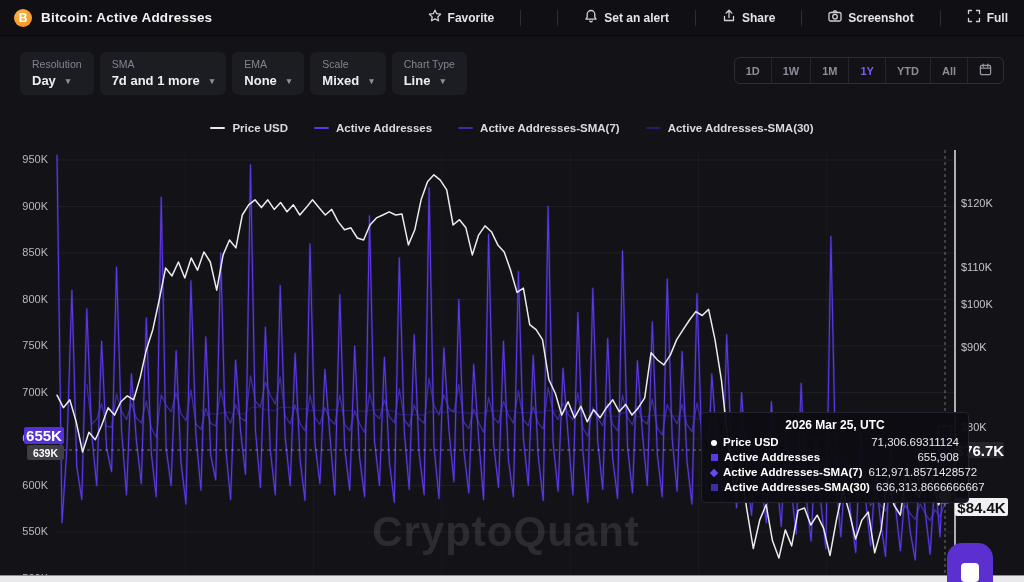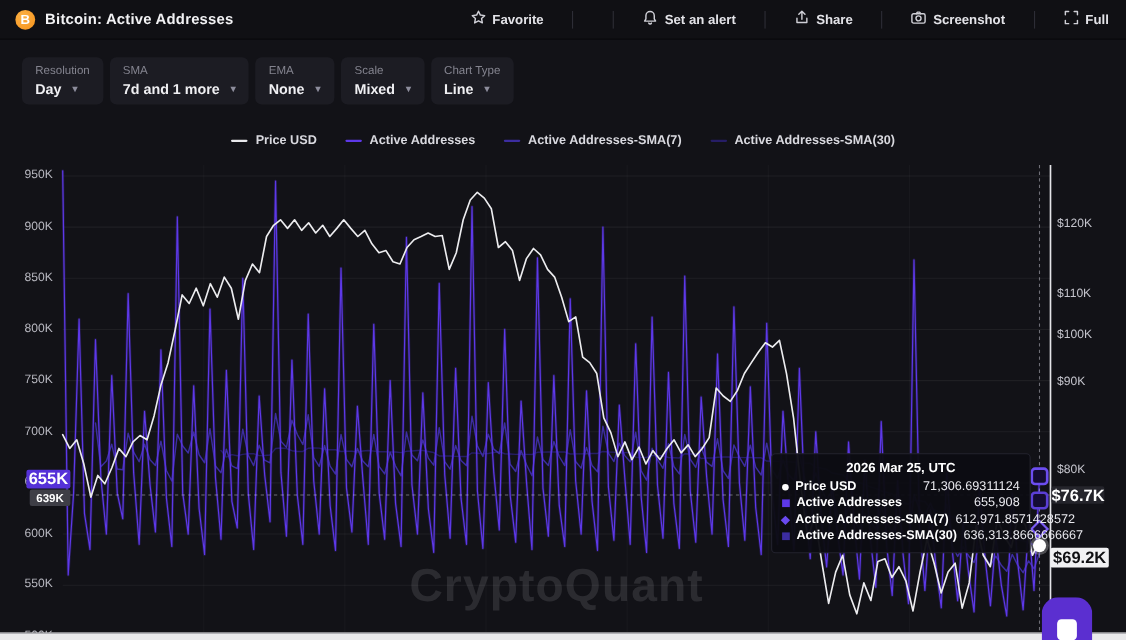--- a/index.html
+++ b/index.html
@@ -63,21 +63,21 @@
   .badge { position:absolute; font-size:15px; font-weight:bold; color:#fff;
     display:flex; align-items:center; justify-content:center; border-radius:2px; z-index:8; }
   .badge-aa { left:24px; top:427px; width:40px; height:17px; background:#5531d8; }
   .badge-cross-l { left:27px; top:445px; width:37px; height:15px; background:#3e3e46;
     font-size:10.5px; }
   .badge-cross-r { left:956px; top:442px; width:48px; height:16px; background:#24242b; }
   .badge-price { left:955px; top:498px; width:53px; height:18px; background:#f1f1f3;
     color:#101013; }
 
   
-  .tooltip { position:absolute; left:701px; top:412px; width:236px;
+  .tooltip { position:absolute; left:701px; top:412px; width:268px;
     background:rgba(12,12,19,0.96); border:1px solid #23232e; border-radius:4px;
     padding:5px 9px 7px 9px; z-index:20; }
   .tt-title { text-align:center; color:#ffffff; font-size:12px; font-weight:bold;
     margin-bottom:3px; }
   .tt-row { display:flex; align-items:center; gap:6px; font-size:11.5px; line-height:15px;
     color:#fff; }
   .tt-name { font-weight:bold; white-space:nowrap; }
   .tt-val { margin-left:auto; color:#e9e9ee; white-space:nowrap; }
   .mk { width:7px; height:7px; flex:0 0 auto; }
   .mk.dot { border-radius:50%; width:6px; height:6px; }
@@ -175,20 +175,34 @@
       </div>
       <div class="ctl">
         <div class="ctl-label">Chart Type</div>
         <div class="ctl-value">
           <span>Line</span>
           <span class="caret">▾</span>
         </div>
       </div>
     </div>
 
+  <div class="time-ranges">
+      <div class="tr-item">1D</div>
+      <div class="tr-item">1W</div>
+      <div class="tr-item">1M</div>
+      <div class="tr-item active">1Y</div>
+      <div class="tr-item">YTD</div>
+      <div class="tr-item">All</div>
+      <div class="tr-item">
+        <span><svg viewBox="0 0 14 14">
+            <rect x="1.5" y="2.5" width="11" height="10" rx="1.5"></rect>
+            <path d="M1.5 5.5h11M4.5 1.2v2.6M9.5 1.2v2.6"></path>
+          </svg></span>
+      </div>
+    </div>
 
   <div class="legend">
       <div class="lg-item">
         <span class="lg-dash" style="background: rgb(233, 233, 236);"></span>
         <span>Price USD</span>
       </div>
       <div class="lg-item">
         <span class="lg-dash" style="background: rgb(93, 56, 232);"></span>
         <span>Active Addresses</span>
       </div>
@@ -248,21 +262,21 @@
       <div class="tick-right" style="top: 47.3641px;">$120K</div>
       <div class="tick-right" style="top: 95.3556px; margin-top: 16px;">$110K</div>
       <div class="tick-right" style="top: 147.924px;">$100K</div>
       <div class="tick-right" style="top: 191px;">$90K</div>
       <div class="tick-right" style="top: 271px;">$80K</div>
     </div>
 
   <div class="badge badge-aa">655K</div>
   <div class="badge badge-cross-l">639K</div>
   <div class="badge badge-cross-r">$76.7K</div>
-  <div class="badge badge-price">$69.2K</div>
+  <div class="badge badge-price">$84.4K</div>
 
   <div class="tooltip">
     <div class="tt-title">2026 Mar 25, UTC</div>
     <div id="tt-rows">
         <div class="tt-row">
           <span class="mk dot" style="background: rgb(255, 255, 255);"></span>
           <span class="tt-name">Price USD</span>
           <span class="tt-val">71,306.69311124</span>
         </div>
         <div class="tt-row">

